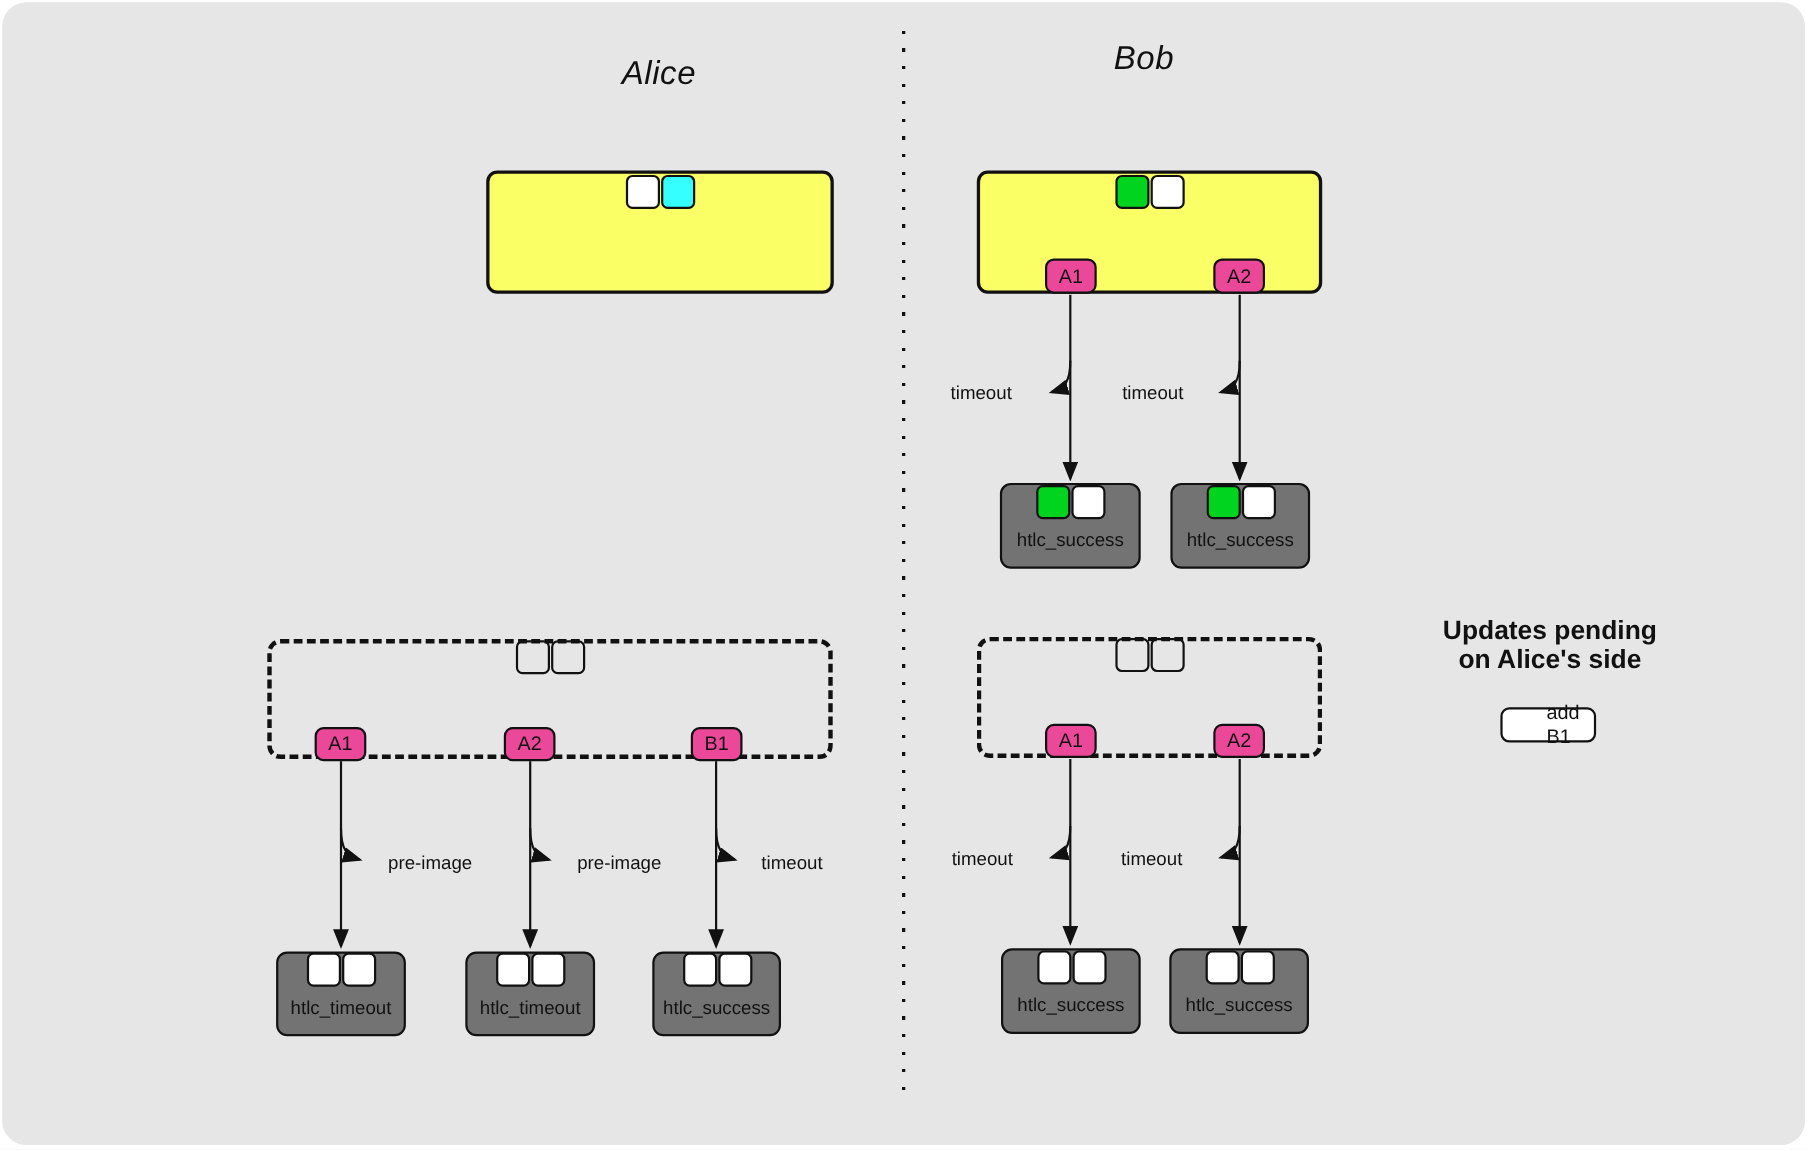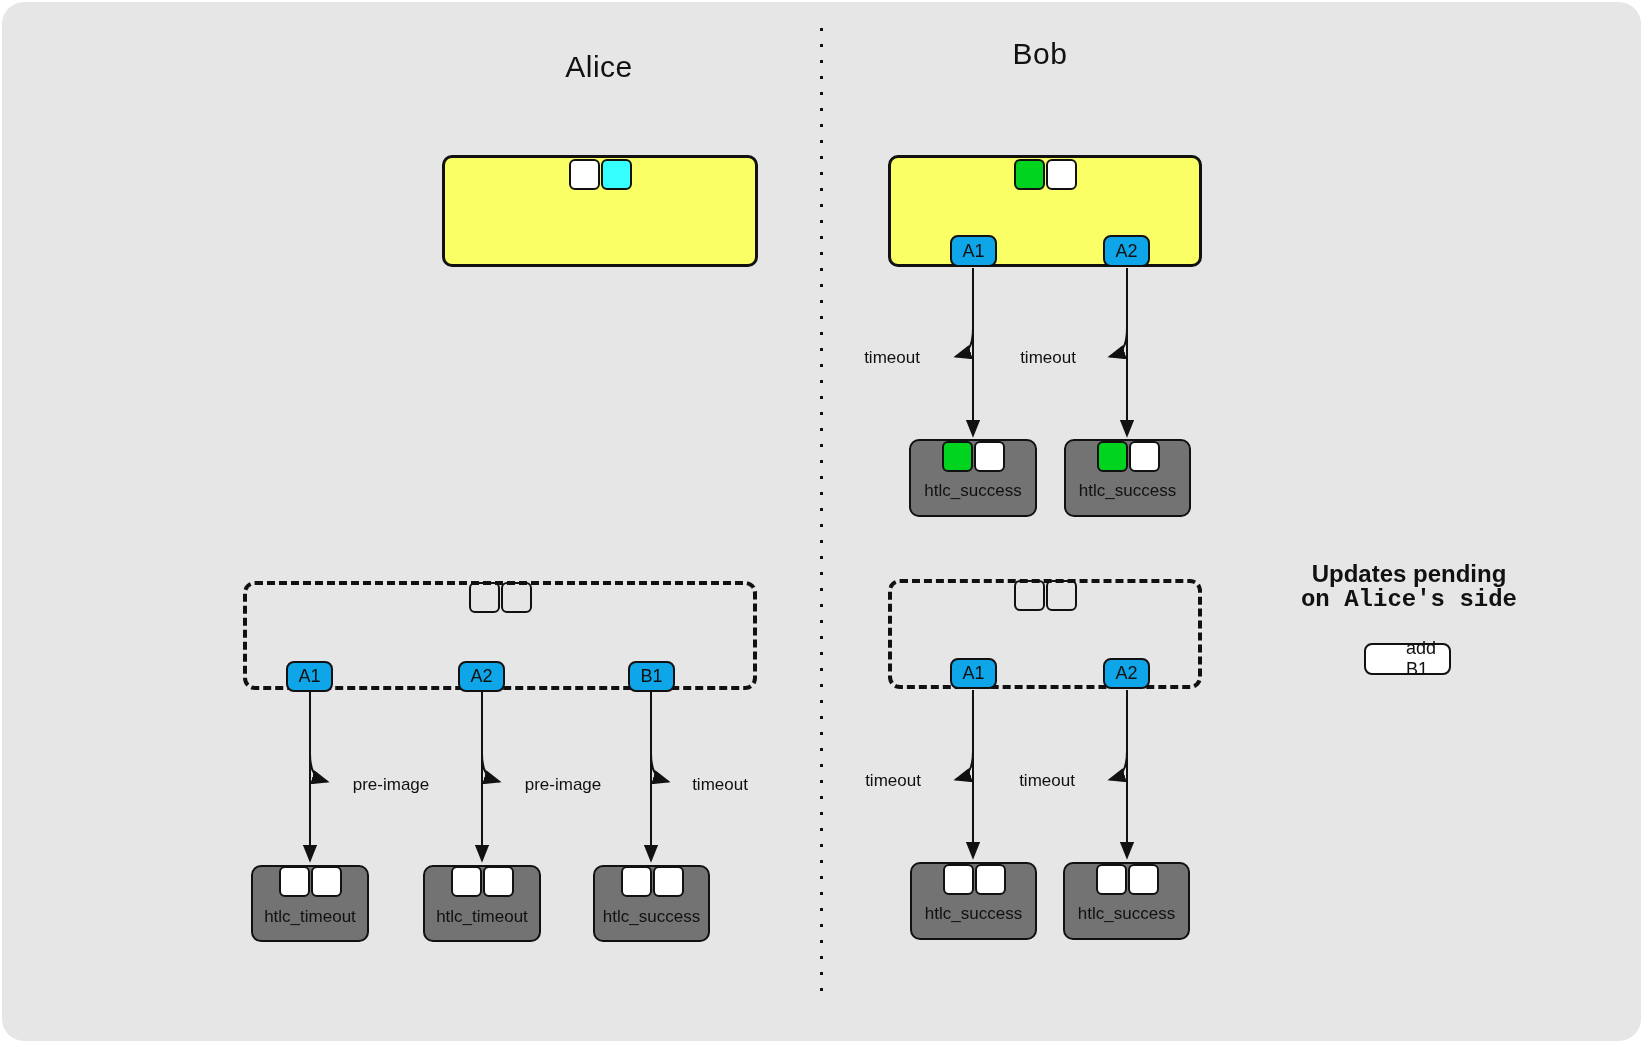--- a/index.html
+++ b/index.html
@@ -8,37 +8,37 @@
     --slot-cyan:#35ffff;
     --slot-green:#00d41e;
     --ink:#111111;
   }
   *{margin:0;padding:0;box-sizing:border-box;}
   html,body{background:#ffffff;}
   body{font-family:"Liberation Sans", sans-serif;color:var(--ink);}
   #stage{position:relative;width:1643px;height:1045px;background:#ffffff;overflow:hidden;}
   #canvas{position:absolute;left:2px;top:2px;right:2px;bottom:4px;background:var(--canvas-bg);border-radius:22px;}
 
-  .title{position:absolute;width:200px;text-align:center;font-size:30px;letter-spacing:0.5px;}
+  .title{position:absolute;width:200px;text-align:center;font-size:30px;letter-spacing:0.5px;font-style:italic;}
 
   .divider{position:absolute;left:820px;top:28px;width:3px;height:966px;
     background-image:repeating-linear-gradient(to bottom, var(--ink) 0px, var(--ink) 3px, transparent 3px, transparent 16px);}
 
   .commit-box{position:absolute;background:var(--commitment-fill);border:3px solid var(--ink);border-radius:10px;}
   .htlc-box{position:absolute;background:#737373;border:2px solid var(--ink);border-radius:10px;}
   .pending-box{position:absolute;border:4px dashed var(--ink);border-radius:12px;background:transparent;}
 
   .slot{position:absolute;width:31px;height:31px;border:2px solid var(--ink);border-radius:6px;background:#ffffff;}
   .slot--left{left:calc(50% - 31px);}
   .slot--right{left:calc(50% + 1px);}
   .slot--cyan{background:var(--slot-cyan);}
   .slot--green{background:var(--slot-green);}
   .slot--ghost{background:transparent;}
 
-  .tag{position:absolute;background:#0ea5e9;border:2px solid var(--ink);border-radius:8px;
+  .tag{position:absolute;background:#ec4899;border:2px solid var(--ink);border-radius:8px;
     display:flex;align-items:center;justify-content:center;font-size:18px;z-index:5;}
 
   .htlc-label{position:absolute;left:0;right:0;top:40px;text-align:center;font-size:17px;}
 
   .claim-label{position:absolute;transform:translate(-50%,-50%);white-space:nowrap;font-size:17px;}
 
   .note{position:absolute;left:1289px;top:561px;width:240px;text-align:center;
     font-size:24px;font-weight:bold;line-height:26px;}
   .action-btn{position:absolute;left:1364px;top:643px;width:87px;height:32px;background:#ffffff;
     border:2px solid var(--ink);border-radius:8px;display:flex;align-items:center;justify-content:center;
@@ -129,21 +129,21 @@
     <div class="htlc-label">htlc_success</div>
   </div>
   <div class="htlc-box" style="left:1063px;top:862px;width:127px;height:78px;">
     <div class="slot slot--left" style="top:0px;"></div>
     <div class="slot slot--right" style="top:0px;"></div>
     <div class="htlc-label">htlc_success</div>
   </div>
 
   <div class="note">
     <span style="display:block;">Updates pending</span>
-    <span style="display:block;font-family:Liberation Mono, monospace;">on Alice's side</span>
+    <span style="display:block;">on Alice's side</span>
   </div>
   <div class="action-btn">add B1</div>
 
   <svg id="arrows" viewBox="0 0 1643 1045" xmlns="http://www.w3.org/2000/svg">
     <defs>
       <marker id="arrow" viewBox="0 0 10 8" refX="8.5" refY="4" markerWidth="9" markerHeight="7.2" orient="auto-start-reverse">
         <path d="M0 0 L10 4 L0 8 Z"></path>
       </marker>
     </defs>
 

